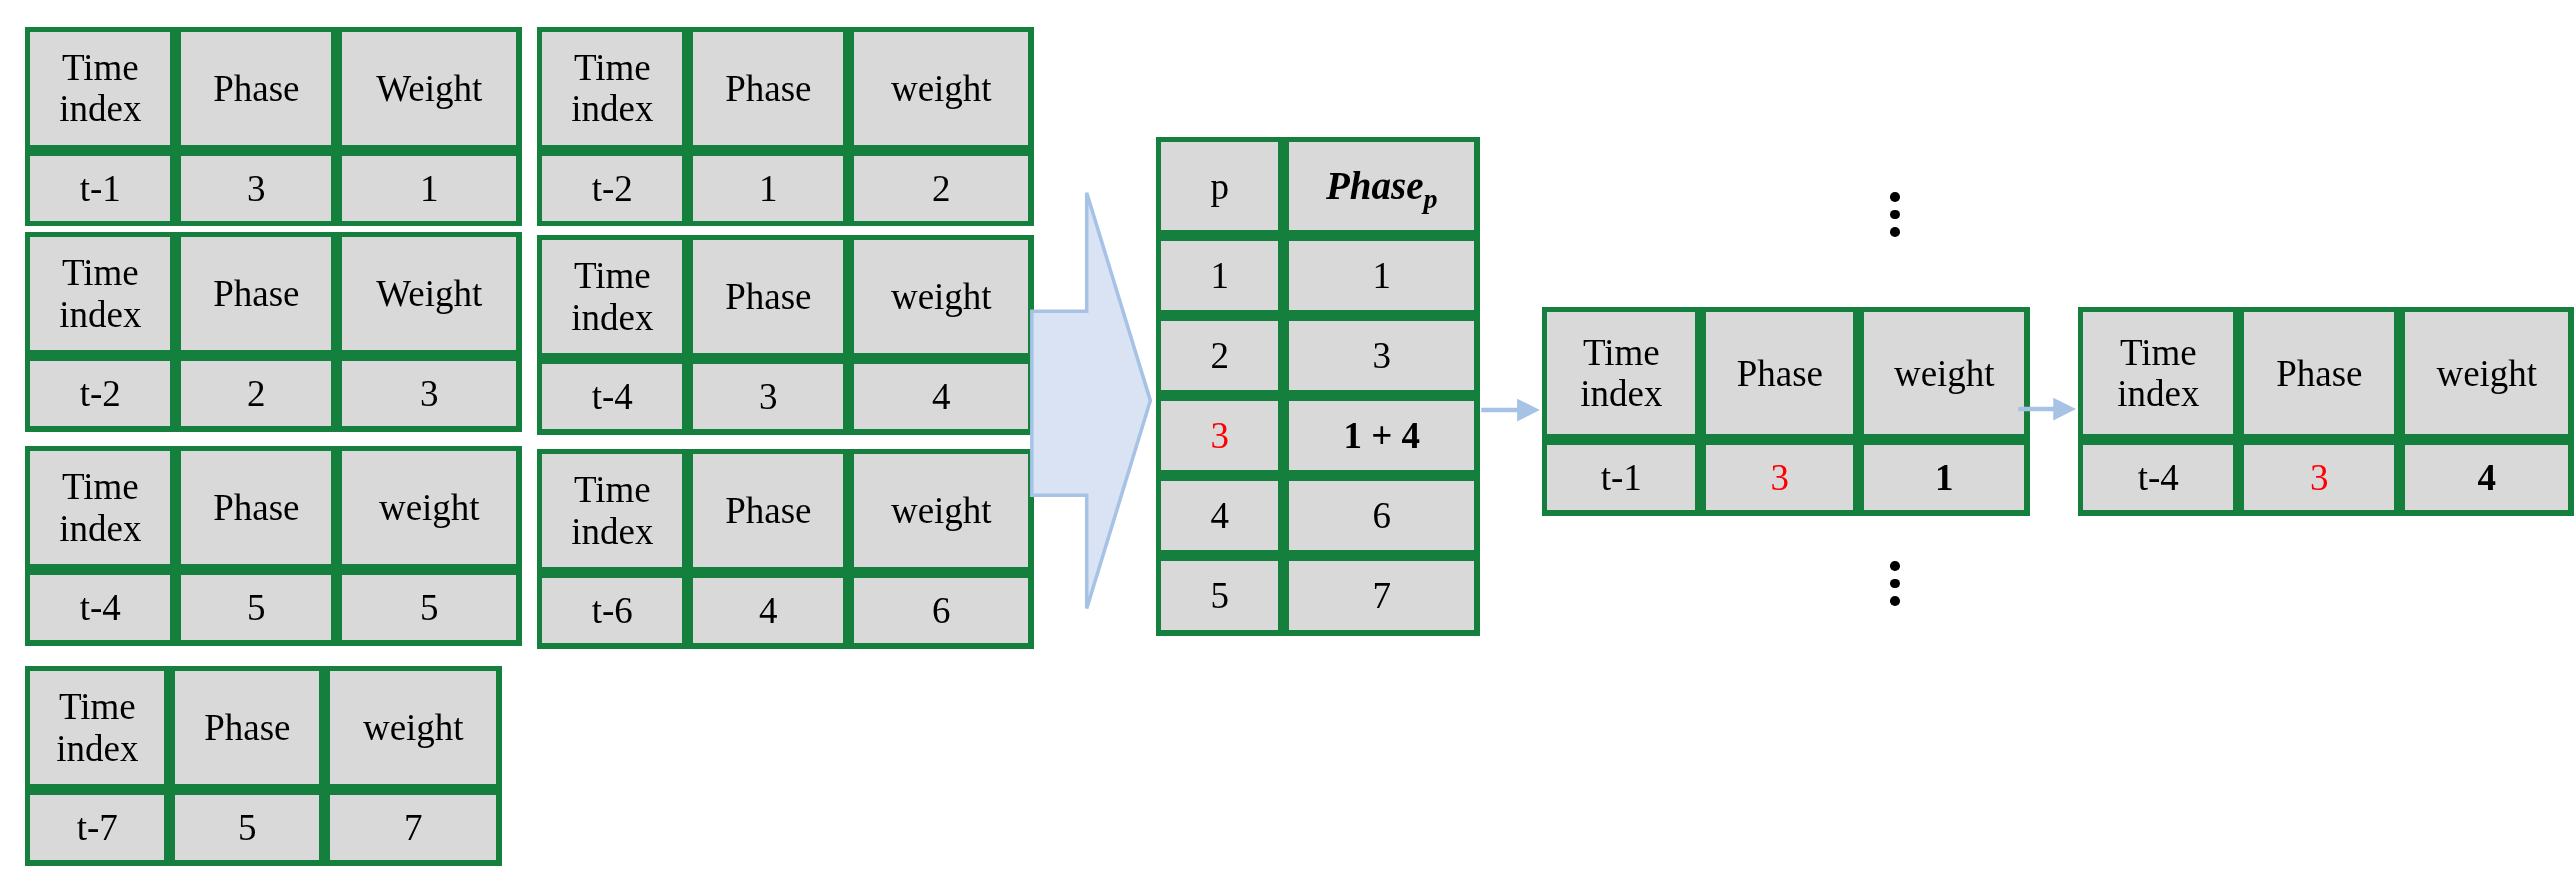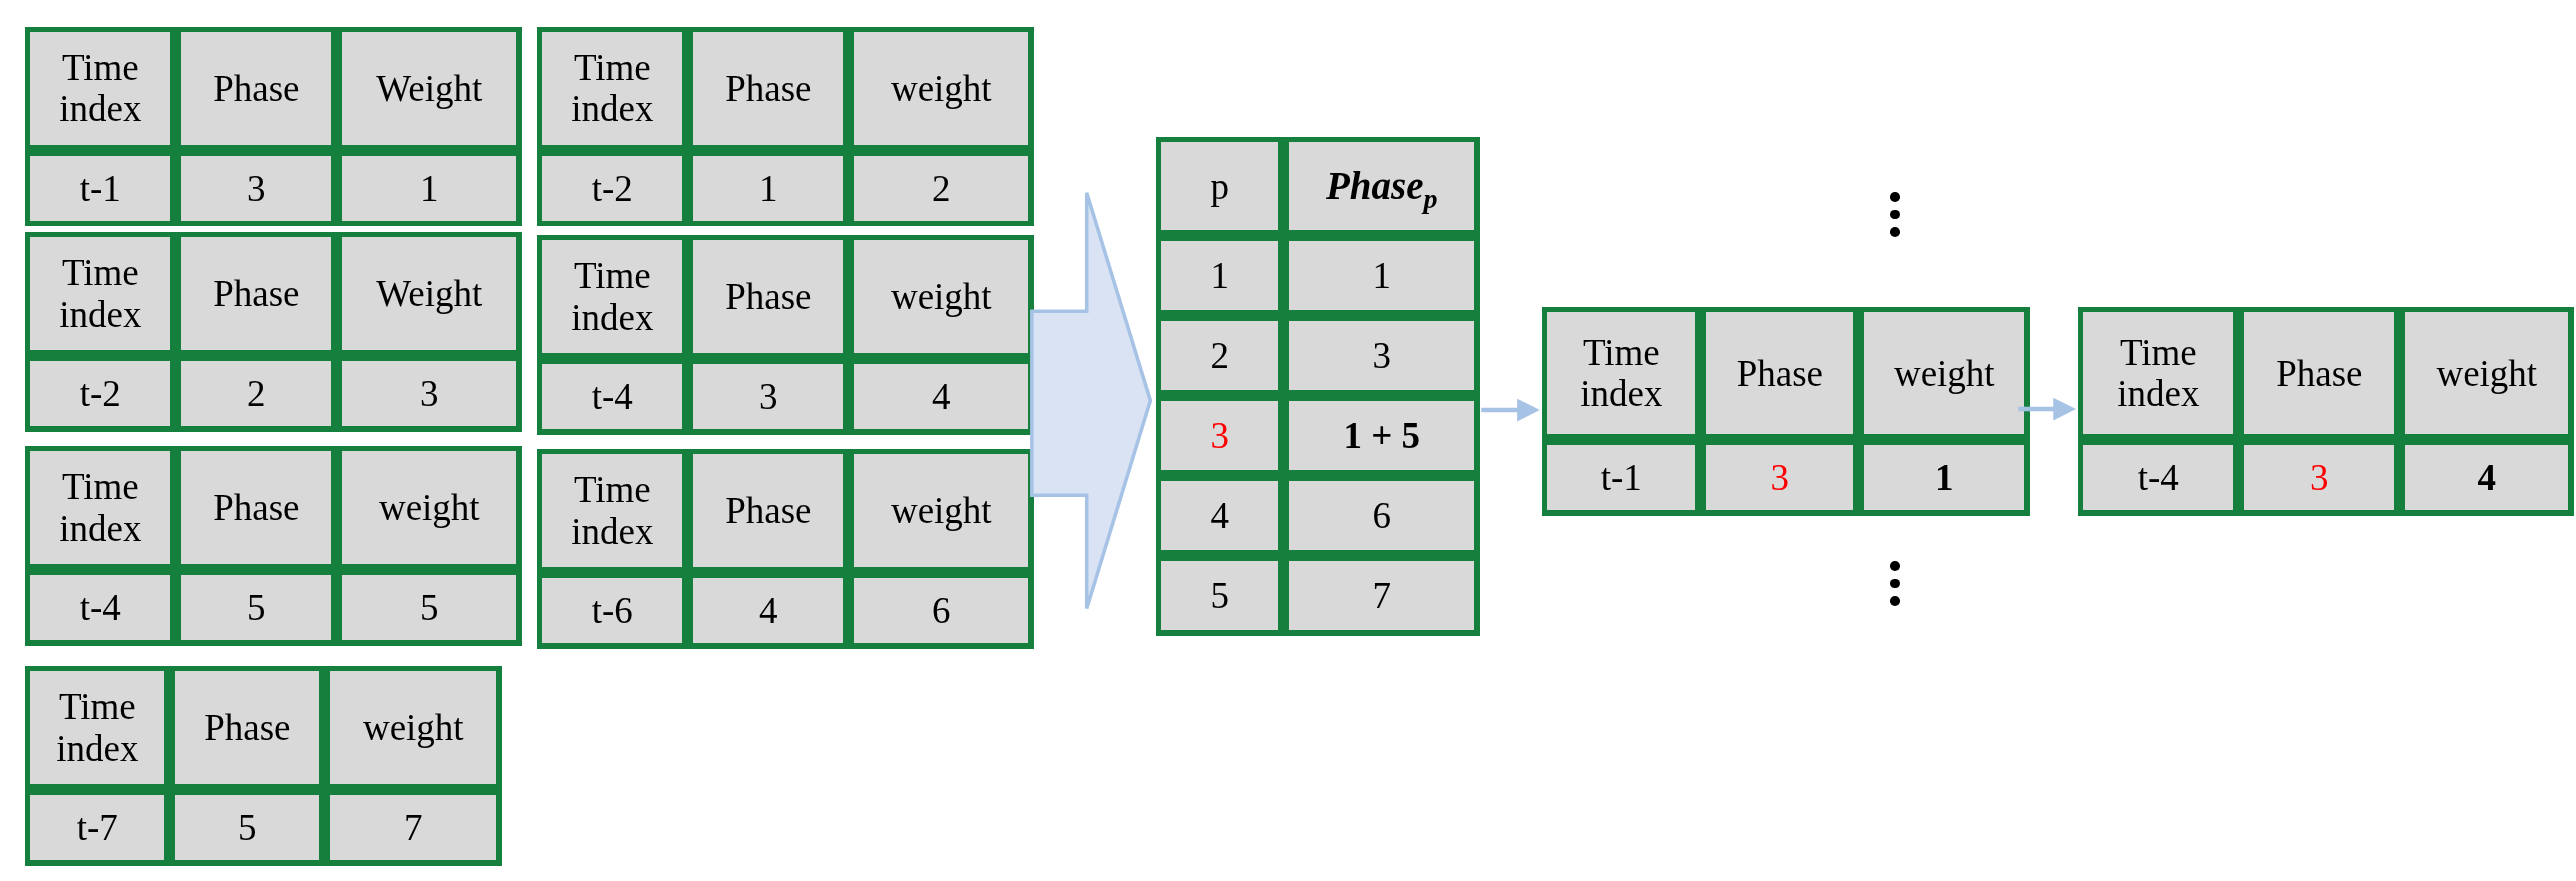--- a/index.html
+++ b/index.html
@@ -128,21 +128,21 @@
     <span><span>Phase</span><sub>p</sub></span>
   </div>
 
   <div class="cell">1</div>
   <div class="cell">1</div>
 
   <div class="cell">2</div>
   <div class="cell">3</div>
 
   <div class="cell red">3</div>
-  <div class="cell bold">1 + 5</div>
+  <div class="cell bold">1 + 4</div>
 
   <div class="cell">4</div>
   <div class="cell">6</div>
 
   <div class="cell">5</div>
   <div class="cell">7</div>
 </div>
 
 <svg style="left:1480px;top:396px" width="62" height="28" viewBox="0 0 70 32" aria-hidden="true">
   <line x1="1" y1="16" x2="44" y2="16" stroke="#a6c3e6" stroke-width="5"></line>

